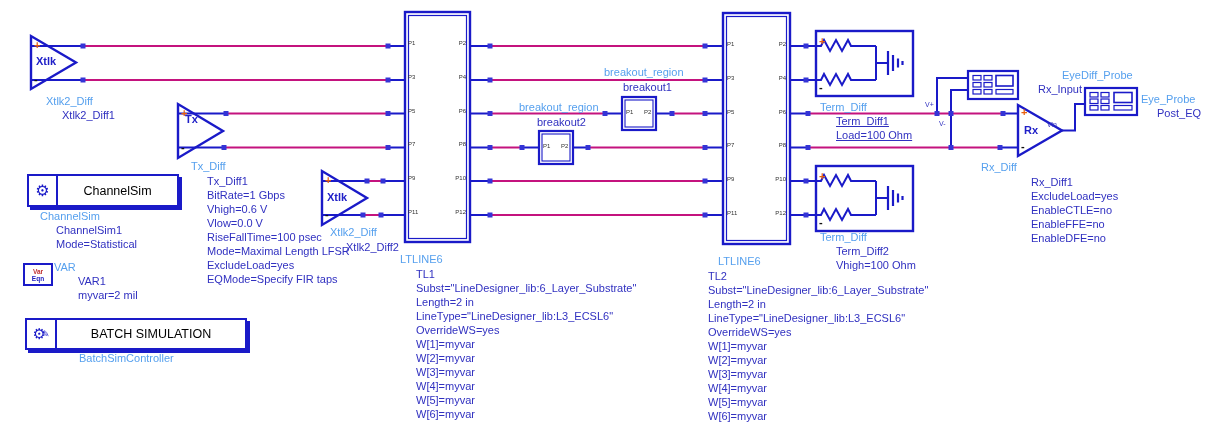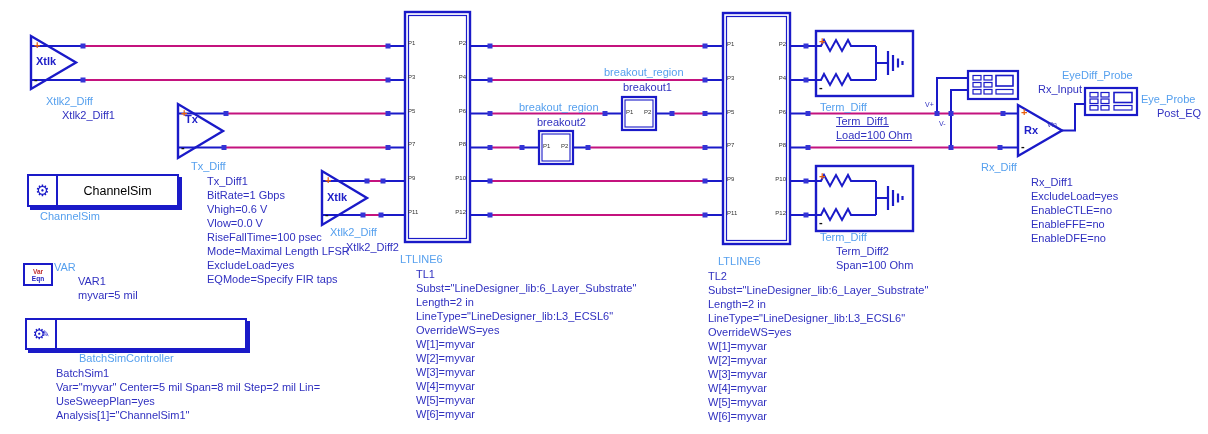--- a/index.html
+++ b/index.html
@@ -178,40 +178,39 @@
   <span class="t lb" style="left:330px;top:226px;">Xtlk2_Diff</span>
   <div class="t nv lines" style="left:330px;top:240px;">Xtlk2_Diff2</div>
 
   <div class="ctrl" style="left:27px;top:174px;width:148px;height:29px;">
     <div class="icell" style="width:27px;">
         <span style="font-size:16px;">⚙</span>
       </div>
     <div class="title blk">ChannelSim</div>
   </div>
   <span class="t lb" style="left:40px;top:210px;">ChannelSim</span>
+  <div class="t nv lines" style="left:40px;top:223px;">ChannelSim1
+Mode=Statistical</div>
 
   <div class="varbox" style="left:23px;top:263px;width:26px;height:19px;">
     <span class="vtop">Var</span>
     <span class="vbot">Eqn</span>
   </div>
   <span class="t lb" style="left:54px;top:261px;">VAR</span>
   <div class="t nv lines" style="left:62px;top:274px;">VAR1
-myvar=5 mil</div>
+myvar=2 mil</div>
 
   <div class="ctrl" style="left:25px;top:318px;width:218px;height:28px;">
     <div class="icell" style="width:28px;">
       <span style="font-size:15px;">⚙</span>
         <span style="font-size:9px;margin-left:-4px;">✎</span>
     </div>
+    <div class="title blk">BATCH SIMULATION</div>
   </div>
   <span class="t lb" style="left:40px;top:352px;margin-left:39px;">BatchSimController</span>
-  <div class="t nv lines" style="left:40px;top:366px;">BatchSim1
-Var="myvar" Center=5 mil Span=8 mil Step=2 mil Lin=
-UseSweepPlan=yes
-Analysis[1]="ChannelSim1"</div>
 
   <span class="t lb" style="left:400px;top:253px;">LTLINE6</span>
   <div class="t nv lines" style="left:400px;top:267px;">TL1
 Subst="LineDesigner_lib:6_Layer_Substrate"
 Length=2 in
 LineType="LineDesigner_lib:L3_ECSL6"
 OverrideWS=yes
 W[1]=myvar
 W[2]=myvar
 W[3]=myvar
@@ -264,21 +263,21 @@
   <span class="t lb" style="left:519px;top:101px;">breakout_region</span>
   <span class="t nv" style="left:521px;top:116px;">breakout2</span>
   <span class="t bpin" style="left:543px;top:143px;">P1</span>
   <span class="t bpin" style="left:561px;top:143px;">P2</span>
 
   <span class="t lb" style="left:820px;top:101px;">Term_Diff</span>
   <div class="t nv lines" style="left:820px;top:114px;text-decoration:underline;">Term_Diff1
 Load=100 Ohm</div>
   <span class="t lb" style="left:820px;top:231px;">Term_Diff</span>
   <div class="t nv lines" style="left:820px;top:244px;">Term_Diff2
-Span=100 Ohm</div>
+Vhigh=100 Ohm</div>
 
   <span class="t lb" style="left:1022px;top:69px;padding-left:40px;">EyeDiff_Probe</span>
   <span class="t nv" style="left:1022px;top:83px;">Rx_Input</span>
   <span class="t lb" style="left:1141px;top:93px;">Eye_Probe</span>
   <span class="t nv" style="left:1141px;top:107px;">Post_EQ</span>
 
   <span class="t lb" style="left:981px;top:161px;">Rx_Diff</span>
   <div class="t nv lines" style="left:1015px;top:175px;">Rx_Diff1
 ExcludeLoad=yes
 EnableCTLE=no

